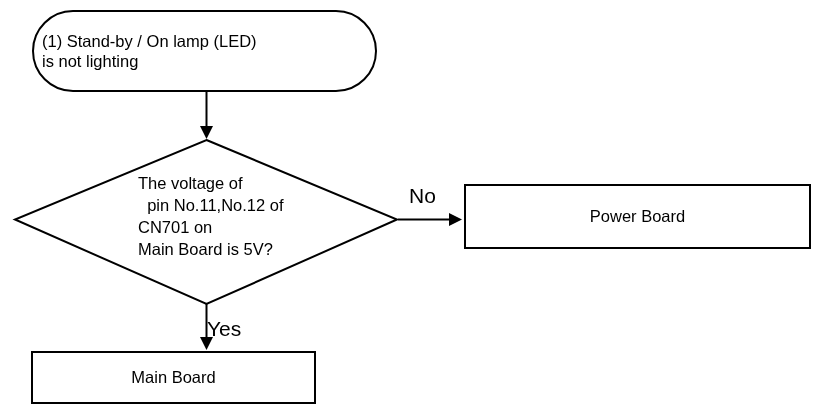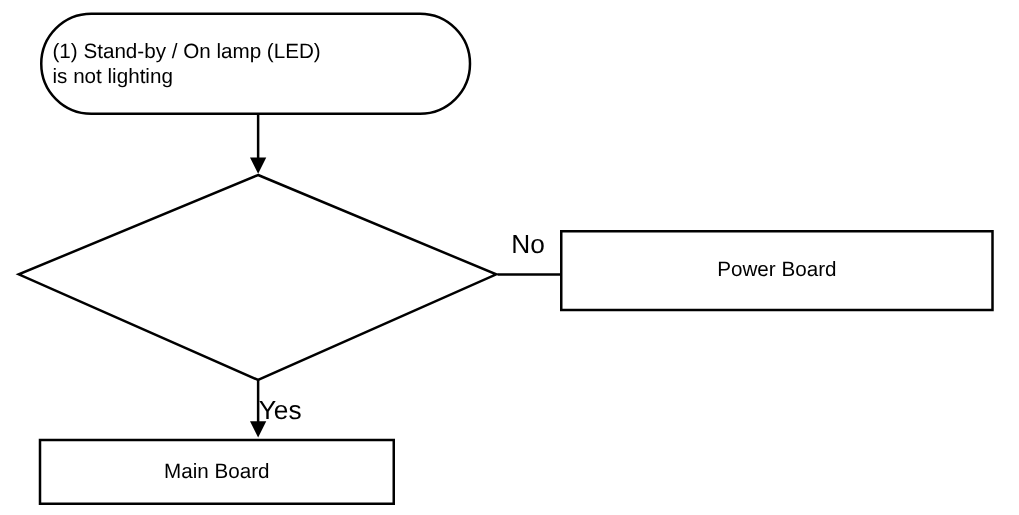--- a/index.html
+++ b/index.html
@@ -55,21 +55,21 @@
   .process-box {
     position: absolute;
     border: 2px solid #000000;
     background: #ffffff;
     box-sizing: border-box;
     display: flex;
     align-items: center;
     justify-content: center;
   }
   #power-board-box {
-    left: 448px;
+    left: 464px;
     top: 184px;
     width: 347px;
     height: 65px;
   }
   #main-board-box {
     left: 31px;
     top: 351px;
     width: 285px;
     height: 53px;
   }
@@ -106,20 +106,24 @@
 
     <line x1="206.5" y1="304" x2="206.5" y2="339" stroke="#000000" stroke-width="2"></line>
     <polygon points="206.5,350 200,337 213,337" fill="#000000"></polygon>
   </svg>
 
   <div class="terminator">
     <div class="node-text">(1) Stand-by / On lamp (LED)
 is not lighting</div>
   </div>
 
+  <div class="node-text decision-text">The voltage of
+  pin No.11,No.12 of
+CN701 on
+Main Board is 5V?</div>
 
   <div class="branch-label" id="no-label">No</div>
   <div class="branch-label" id="yes-label">Yes</div>
 
   <div class="process-box" id="power-board-box">
     <span class="node-text">Power Board</span>
   </div>
 
   <div class="process-box" id="main-board-box">
     <span class="node-text">Main Board</span>

